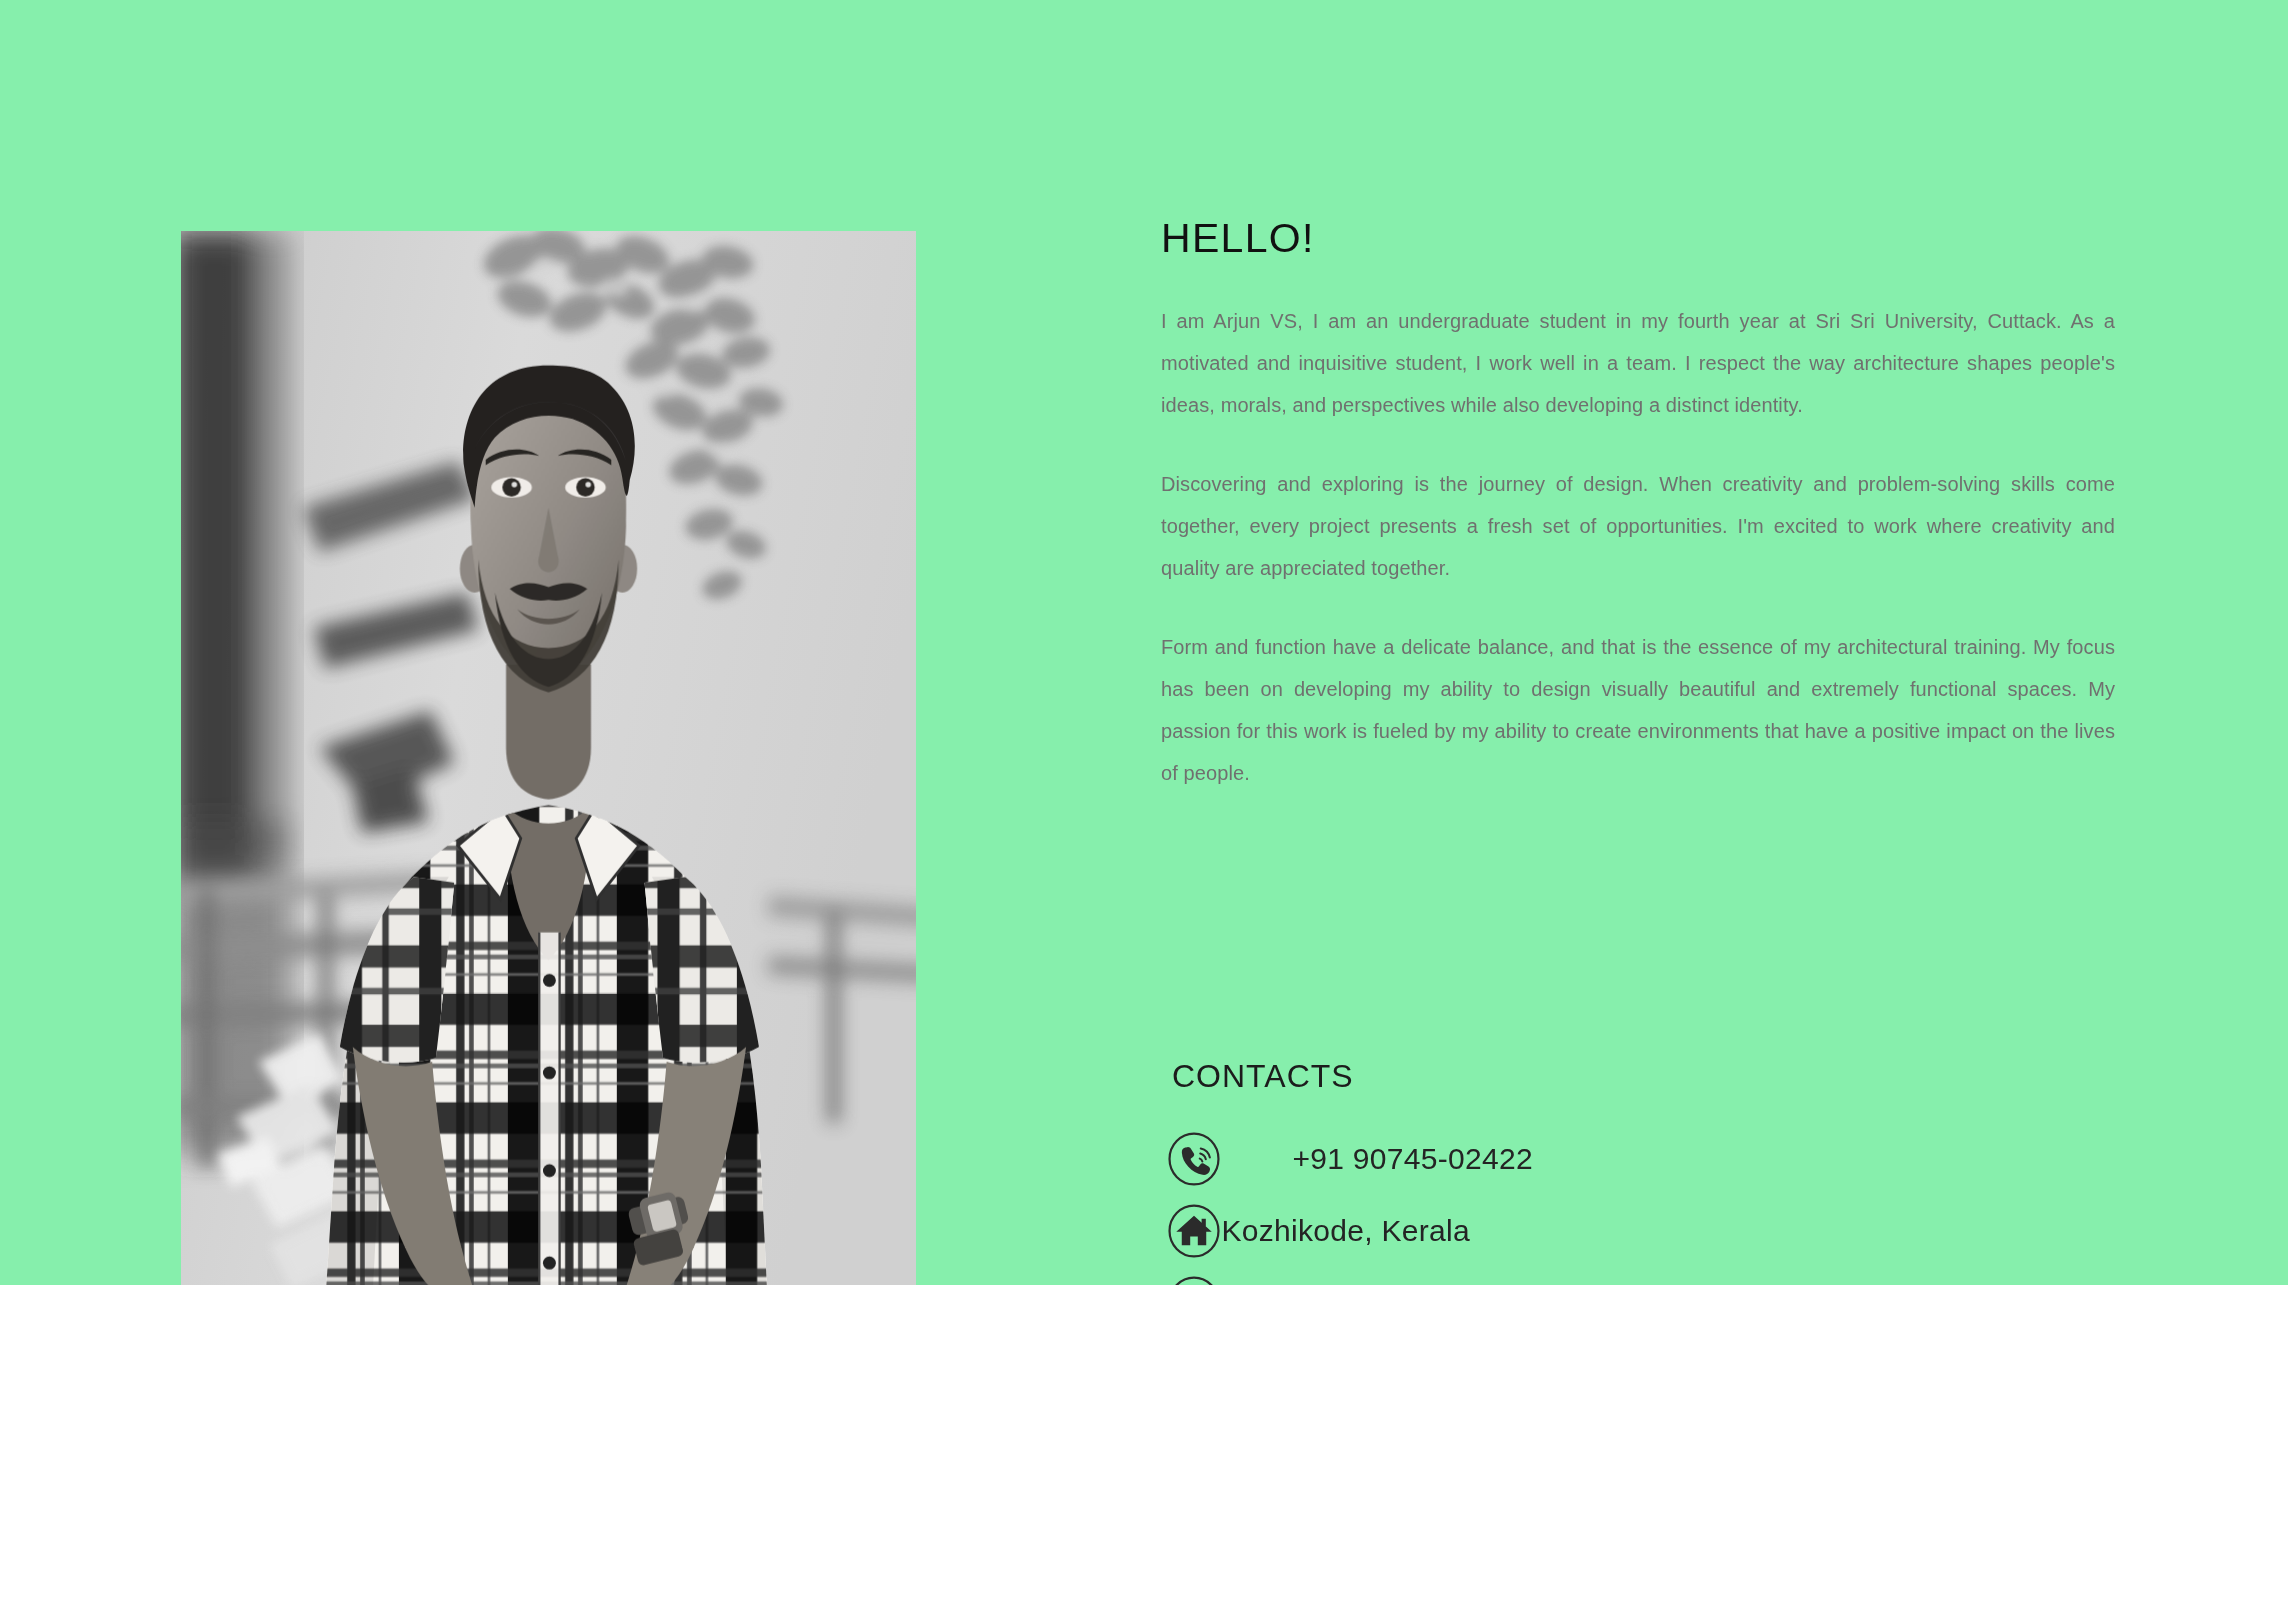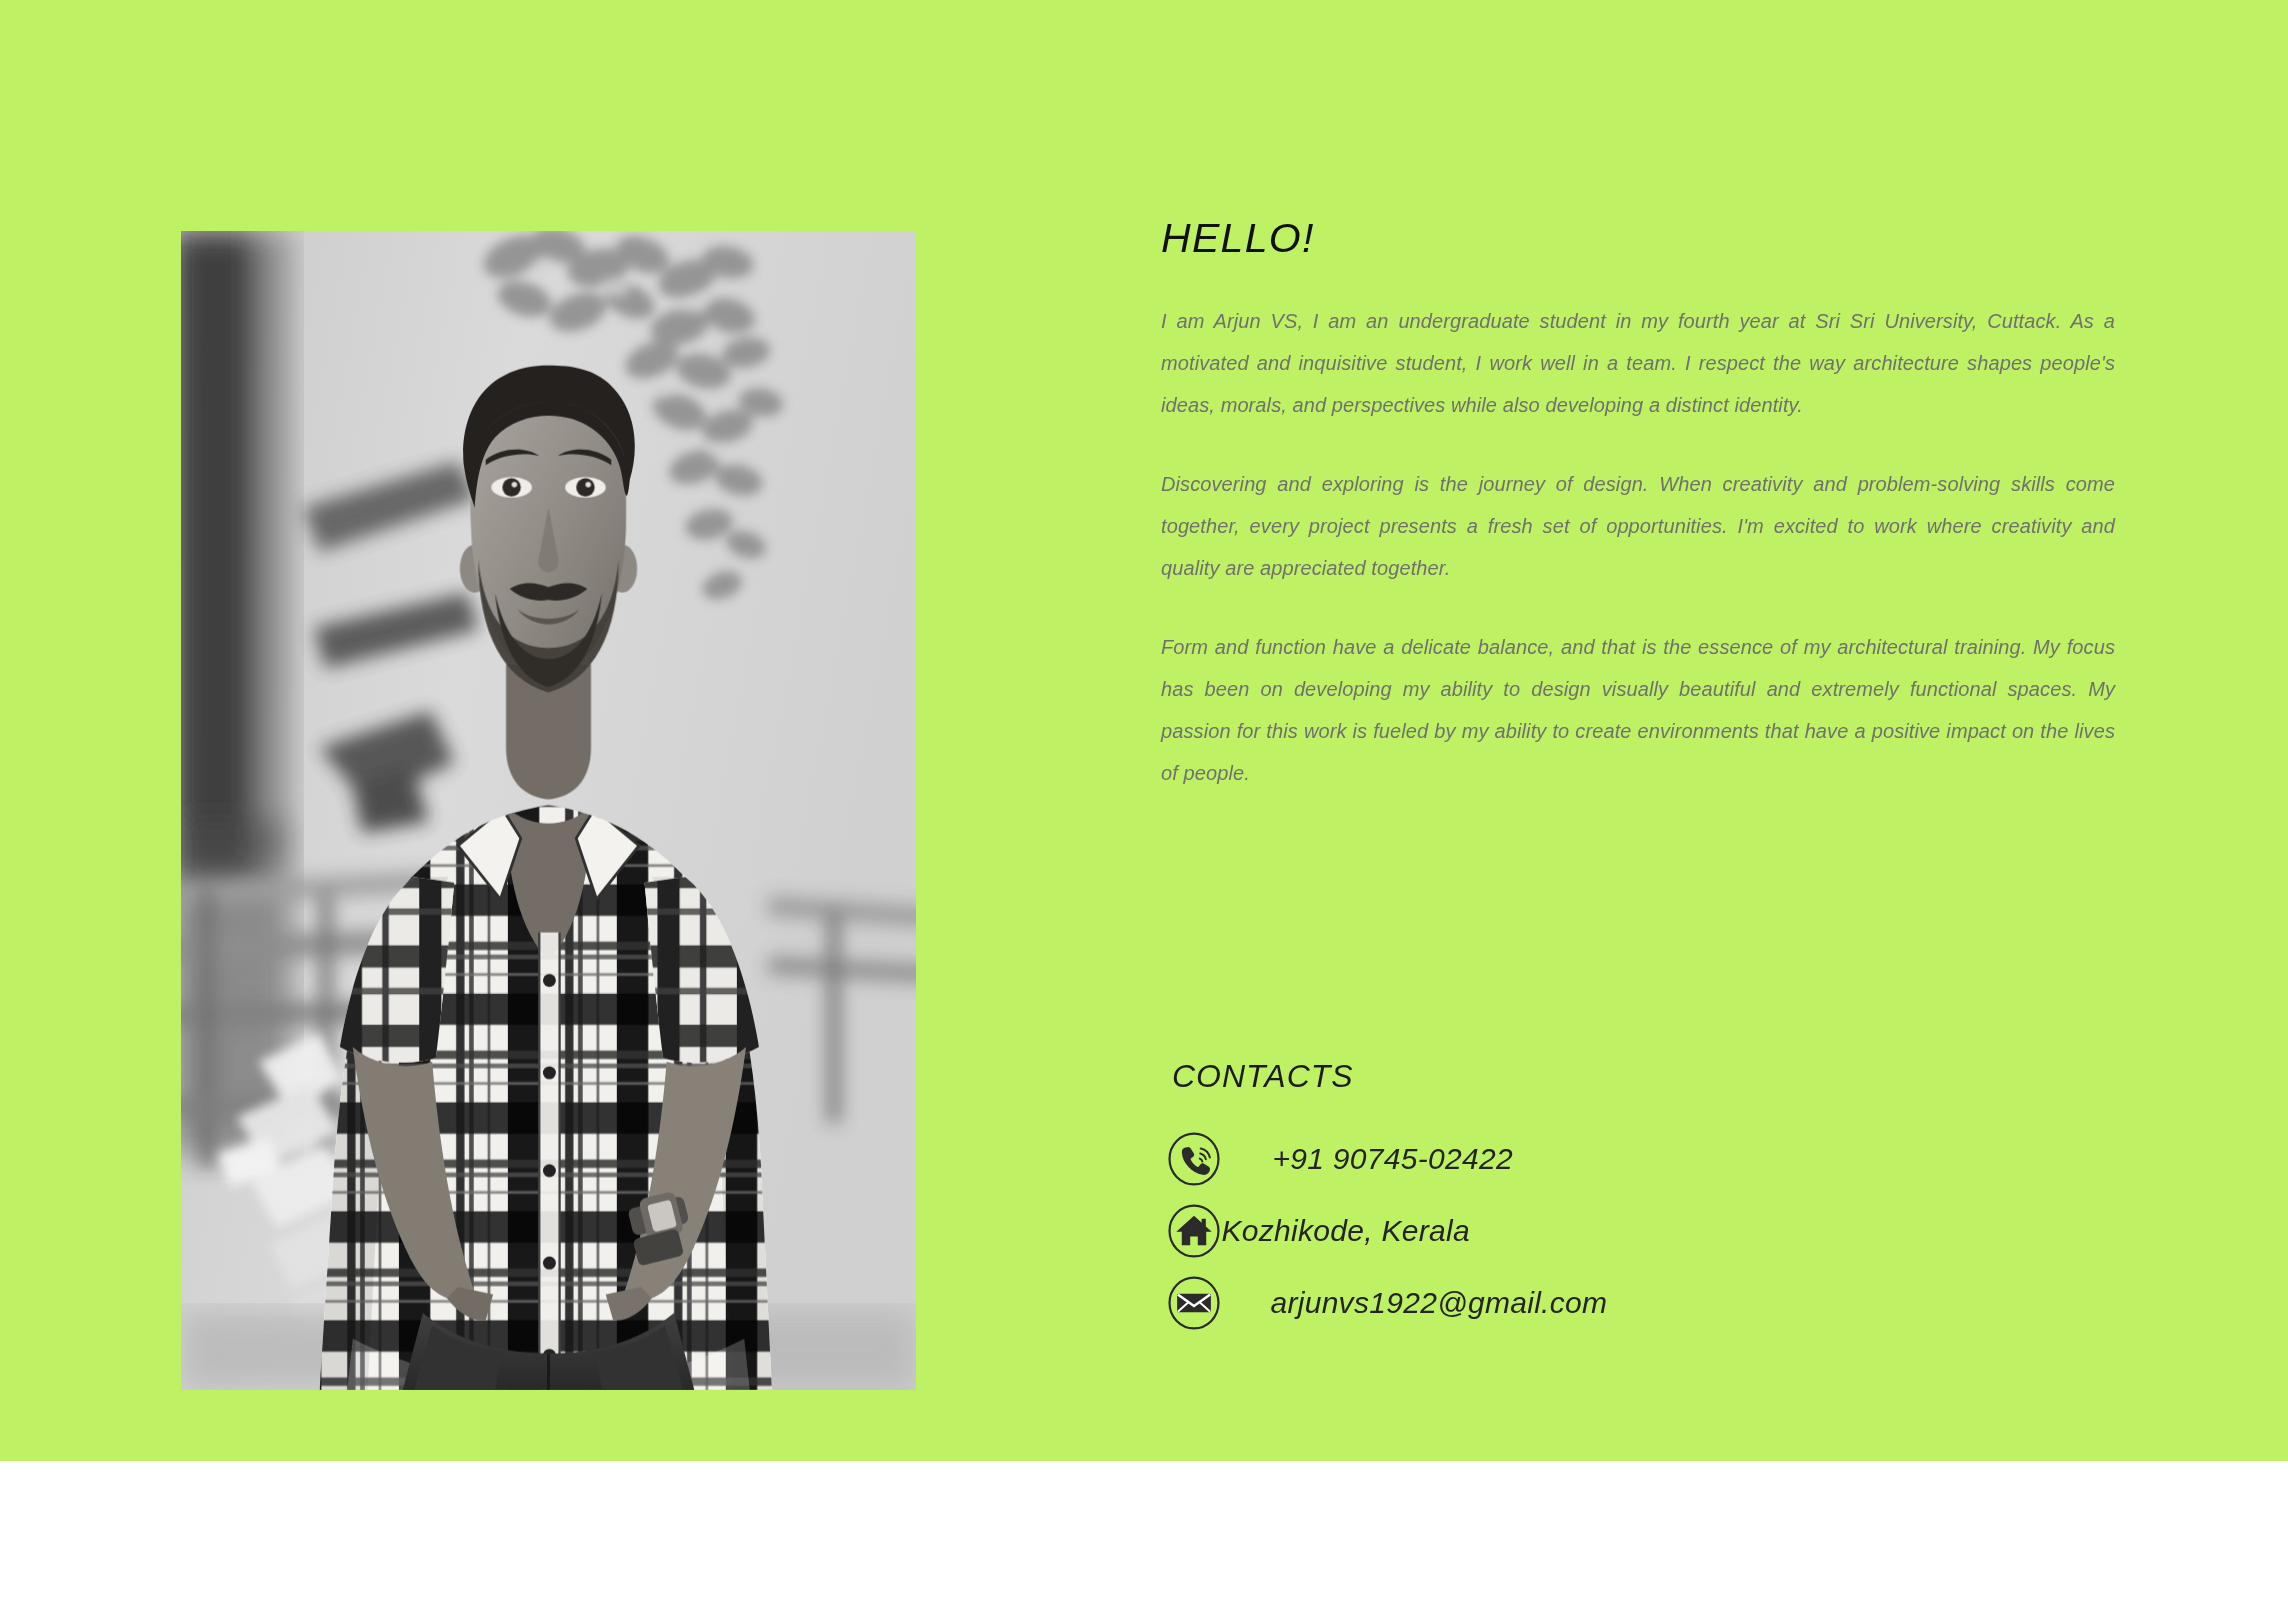--- a/index.html
+++ b/index.html
@@ -4,25 +4,24 @@
 <title>Portfolio — About Page</title>
 <style>
   html, body {
     margin: 0;
     padding: 0;
     background: #ffffff;
   }
   #page {
     position: relative;
     width: 2289px;
-    height: 1461px;
-    background: #bef264;
+    height: 1285px;
+    background: #86efac;
     overflow: hidden;
     font-family: "Liberation Sans", sans-serif;
-    font-style: italic;
   }
 
   
   #photo-frame {
     position: absolute;
     left: 181px;
     top: 231px;
     width: 735px;
     height: 1159px;
     overflow: hidden;
@@ -84,21 +83,21 @@
     margin-left: -4.6px;
     display: block;
   }
   .contact-icon svg { display: block; width: 54px; height: 54px; }
   .contact-text {
     font-size: 30px;
     color: #242424;
     letter-spacing: 0.3px;
     white-space: nowrap;
   }
-  .contact-row[data-row="phone"]    .contact-text { margin-left: 51px; }
+  .contact-row[data-row="phone"]    .contact-text { margin-left: 71px; }
   .contact-row[data-row="address"]  .contact-text { }
   .contact-row[data-row="email"]    .contact-text { margin-left: 49px; }
   .contact-row[data-row="instagram"].contact-text,
   .contact-row[data-row="instagram"] .contact-text { margin-left: 67px; }
 </style>
 </head>
 <body>
 
 <div id="page">
 

